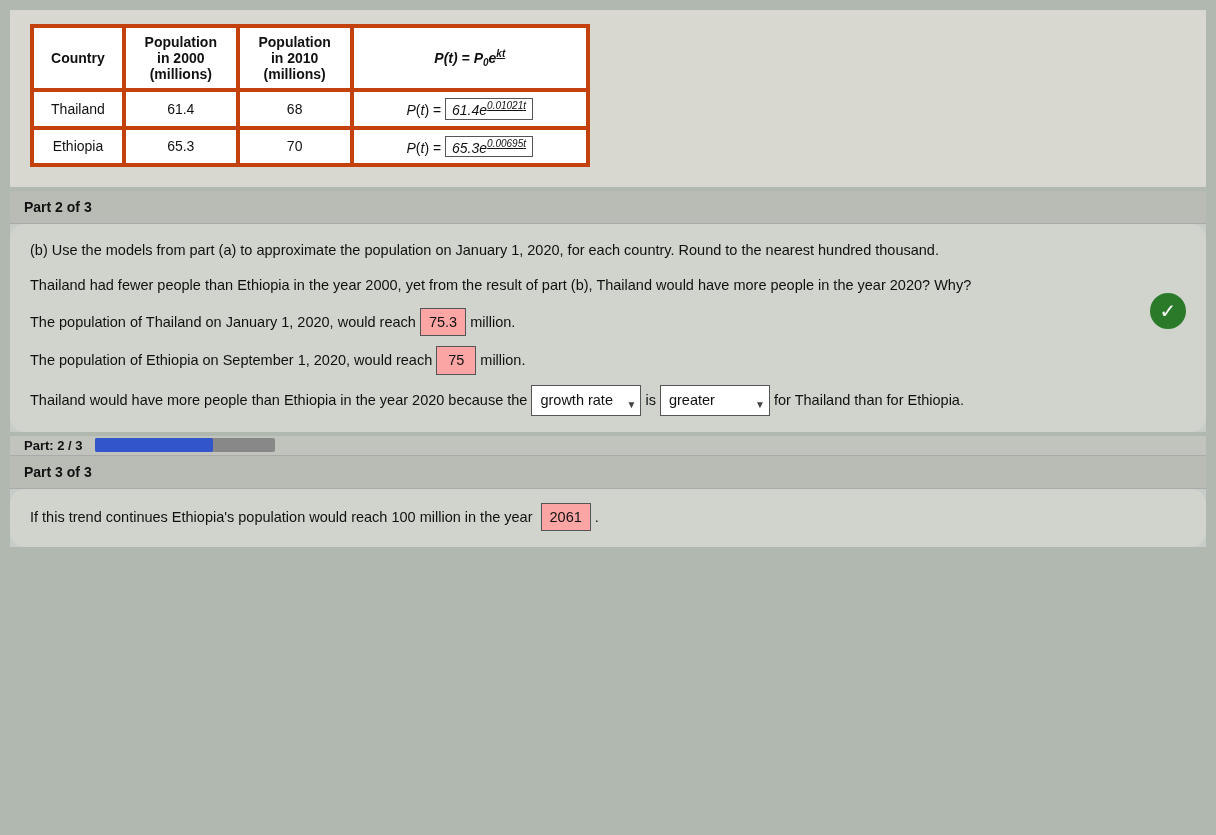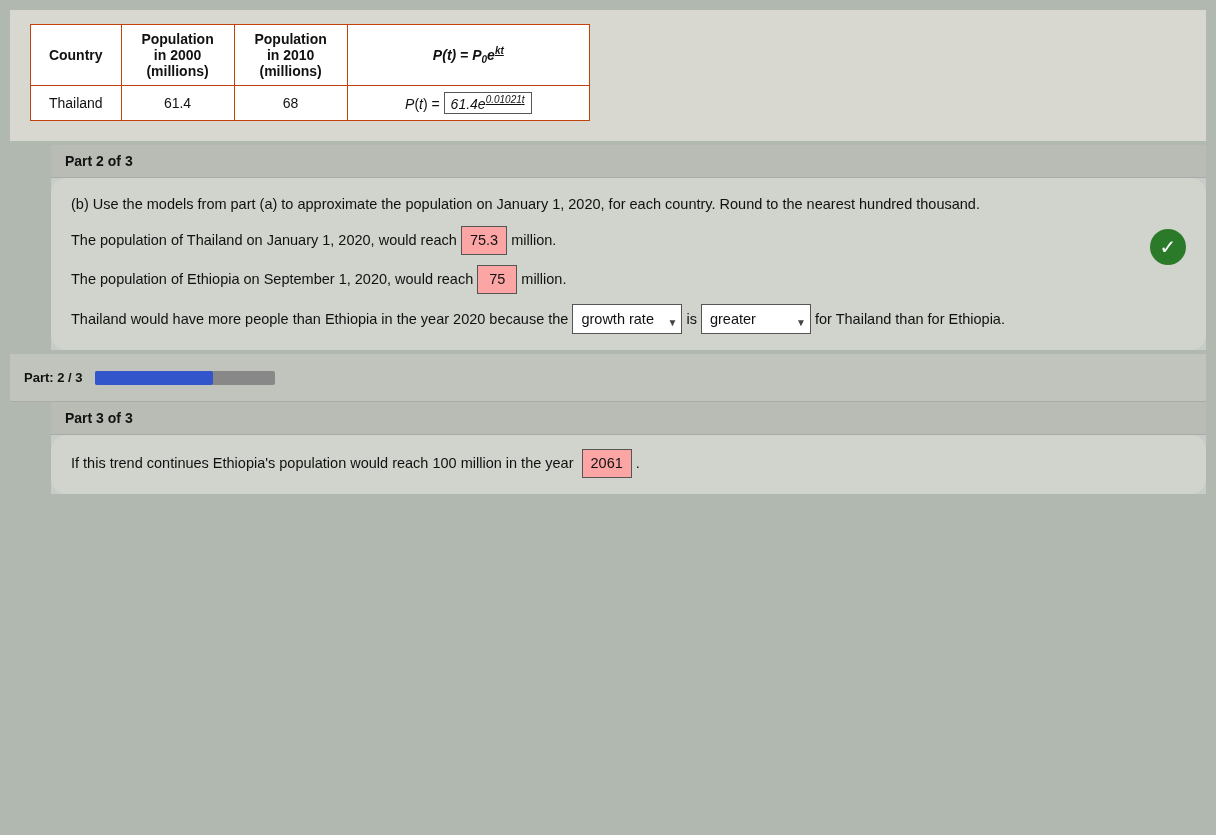--- a/index.html
+++ b/index.html
@@ -25,21 +25,21 @@
       padding: 14px 20px 20px 20px;
       margin-bottom: 4px;
     }
 
     table.main-table {
       border-collapse: collapse;
       width: 560px;
       background: white;
     }
     table.main-table th, table.main-table td {
-      border: 1px solid #c2410c;
+      border: 4px solid #c2410c;
       padding: 6px 10px;
       text-align: center;
       font-size: 14px;
     }
     table.main-table th {
       font-weight: bold;
       vertical-align: middle;
     }
     .formula-col {
       min-width: 200px;
@@ -64,21 +64,20 @@
       text-align: left;
     }
     sup { font-size: 10px; vertical-align: super; text-decoration: underline; }
     sub { font-size: 10px; vertical-align: sub; }
 
     
     .part-section {
       background: #c8ccc8;
       padding: 0;
       margin-bottom: 4px;
-      margin-left: 41px;
     }
     .part-header {
       background: #b8bcb4;
       padding: 8px 14px;
       font-size: 14px;
       font-weight: bold;
       border-bottom: 1px solid #aaa;
     }
     .part-content {
       padding: 14px 20px 16px 20px;
@@ -136,21 +135,21 @@
       font-size: 20px;
     }
 
     .part2-wrapper {
       position: relative;
     }
 
     
     .progress-section {
       background: #c0c4bc;
-      padding: 16px 14px;
+      padding: 2px 14px;
       display: flex;
       align-items: center;
       gap: 12px;
       border-bottom: 1px solid #aaa;
     }
     .progress-label {
       font-size: 13px;
       font-weight: bold;
       white-space: nowrap;
     }
@@ -221,30 +220,39 @@
       </thead>
       <tbody>
         <tr>
           <td>Thailand</td>
           <td>61.4</td>
           <td>68</td>
           <td class="formula-cell">
             <i>P</i>(<i>t</i>) = <span class="box-value"><i>61.4e</i><sup style="font-style:italic;">0.01021<i>t</i></sup></span>
           </td>
         </tr>
+        <tr>
+          <td>Ethiopia</td>
+          <td>65.3</td>
+          <td>70</td>
+          <td class="formula-cell">
+            <i>P</i>(<i>t</i>) = <span class="box-value"><i>65.3e</i><sup style="font-style:italic;">0.00695<i>t</i></sup></span>
+          </td>
+        </tr>
       </tbody>
     </table>
   </div>
 
   <div class="part-section part2-wrapper">
     <div class="part-header">
       <span>Part 2 of 3</span>
     </div>
     <div class="part-content">
       <p>(b) Use the models from part (a) to approximate the population on January 1, 2020, for each country. Round to the nearest hundred thousand.</p>
+      <p>Thailand had fewer people than Ethiopia in the year 2000, yet from the result of part (b), Thailand would have more people in the year 2020? Why?</p>
       <p>
         <span>The population of Thailand on January 1, 2020, would reach</span>
         <span class="inline-box">75.3</span>
         <span>million.</span>
       </p>
       <p>
         <span>The population of Ethiopia on September 1, 2020, would reach</span>
         <span class="inline-box">75</span>
         <span>million.</span>
       </p>

